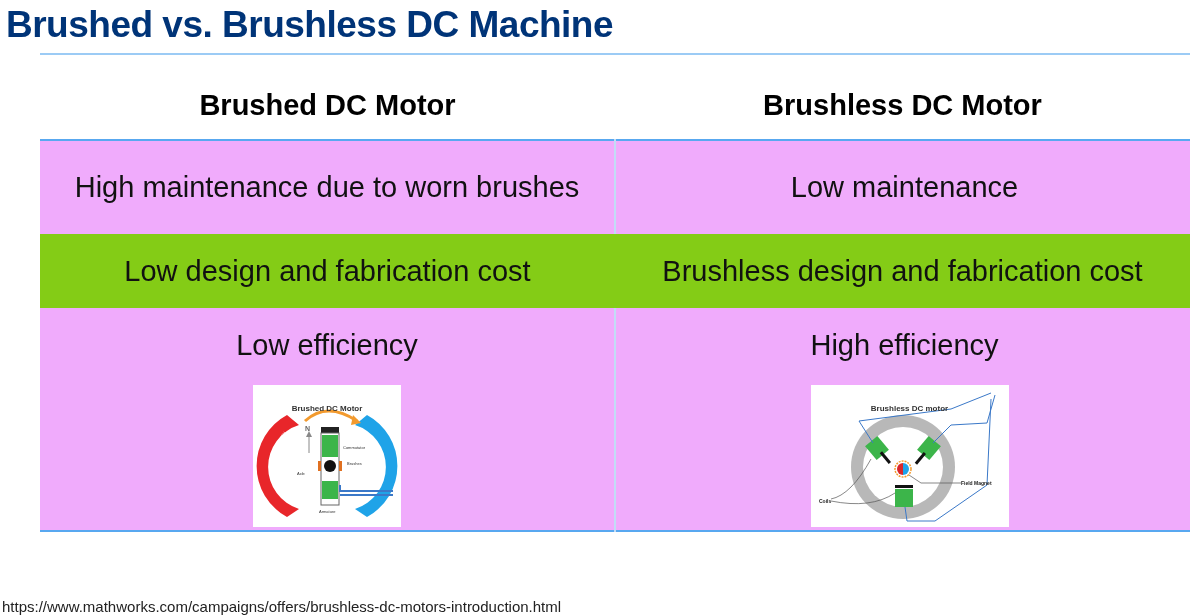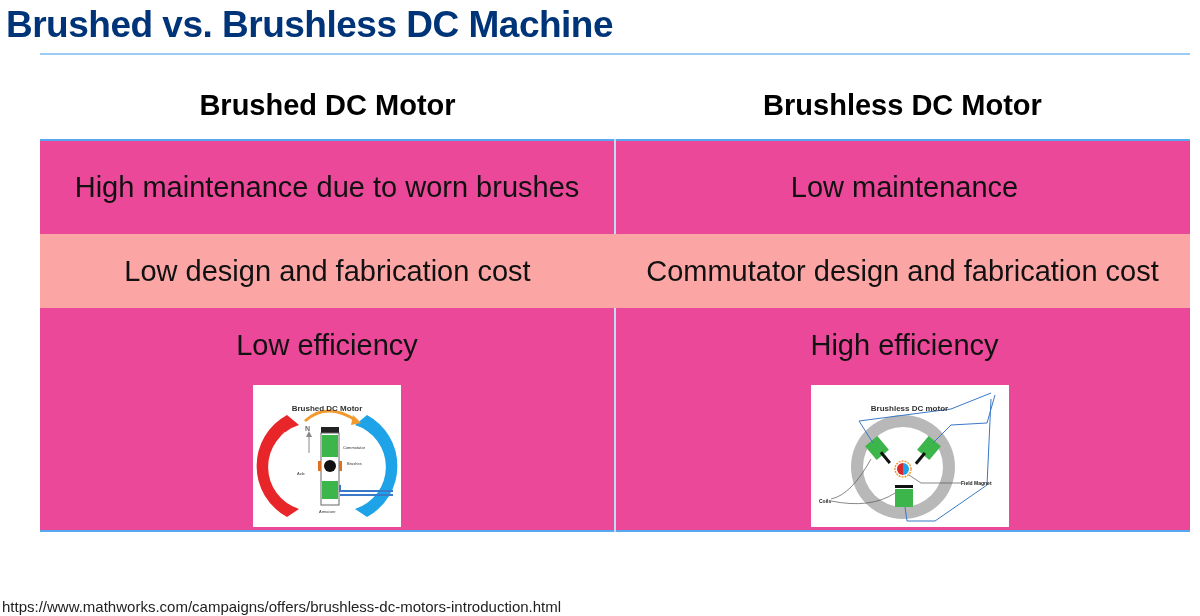--- a/index.html
+++ b/index.html
@@ -5,22 +5,22 @@
   html, body { margin:0; padding:0; background:#ffffff; }
   body { width:1200px; height:616px; position:relative; overflow:hidden; font-family:"Liberation Sans", sans-serif; }
   .title { position:absolute; left:6px; top:4px; font-family:Liberation Sans, sans-serif; font-weight:bold; font-size:37px; color:#003478; letter-spacing:-0.5px; margin:0; }
   .title-rule { position:absolute; left:40px; top:53px; width:1150px; height:2px; background:#9ccbf5; }
   table.cmp { position:absolute; left:40px; top:72px; width:1150px; border-collapse:collapse; table-layout:fixed; font-family:"Liberation Sans", sans-serif; }
   table.cmp col.c1 { width:575px; }
   table.cmp col.c2 { width:575px; }
   table.cmp th { font-size:29px; font-weight:bold; color:#000; text-align:center; height:67px; padding:0; background:#fff; }
   table.cmp thead tr { border-bottom:2px solid #58a8f0; }
   table.cmp td { font-size:29px; color:#111; text-align:center; padding:0 10px; line-height:41px; }
-  table.cmp tr.shade td { background:#ec4899; }
-  table.cmp tr.plain td { background:#fca5a5; }
+  table.cmp tr.shade td { background:#f0abfc; }
+  table.cmp tr.plain td { background:#84cc16; }
   table.cmp tr.r1 td { height:93px; }
   table.cmp tr.r2 td, table.cmp tr.r3 td, table.cmp tr.r4 td { height:74px; }
   table.cmp tr.r5 td { height:148px; padding:0; }
   table.cmp tr.shade td + td { border-left:2px solid #c2dcf5;padding-left:13px; }
   table.cmp tbody tr.r5 { border-bottom:2px solid #58a8f0; }
   .fig { display:inline-block; background:#fff; position:relative; vertical-align:middle; }
   .fig-title { position:absolute; top:3px; left:0; right:0; text-align:center; font-size:8px; font-weight:bold; color:#333; }
   .footer { position:absolute; left:2px; top:598px; font-size:15px; color:#222; font-family:"Liberation Sans", sans-serif; }
 </style>
 </head>
@@ -40,21 +40,21 @@
       <th>Brushless DC Motor</th>
     </tr>
   </thead>
   <tbody>
     <tr class="shade r1">
       <td>High maintenance due to worn brushes</td>
       <td>Low maintenance</td>
     </tr>
     <tr class="plain r2">
       <td>Low design and fabrication cost</td>
-      <td>Commutator design and fabrication cost</td>
+      <td>Brushless design and fabrication cost</td>
     </tr>
     <tr class="shade r3">
       <td>Low efficiency</td>
       <td>High efficiency</td>
     </tr>
     <tr class="shade r5">
       <td>
         <div class="fig" style="width:148px;height:142px;">
           <div class="fig-title">Brushed DC Motor</div>
           <svg width="148" height="142" viewBox="0 0 148 142">

